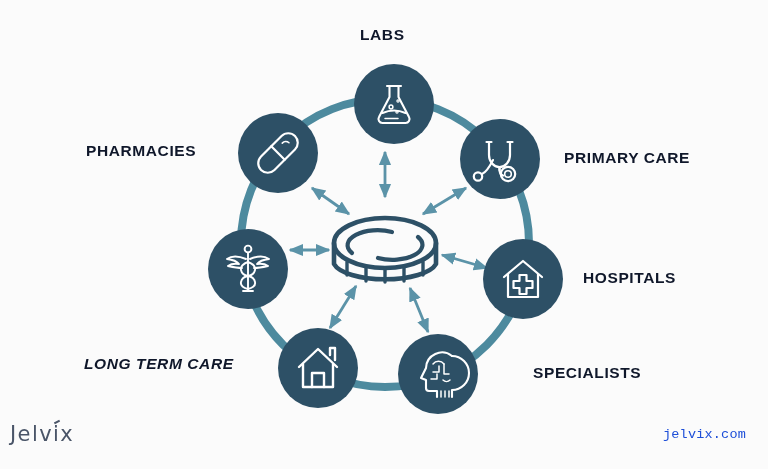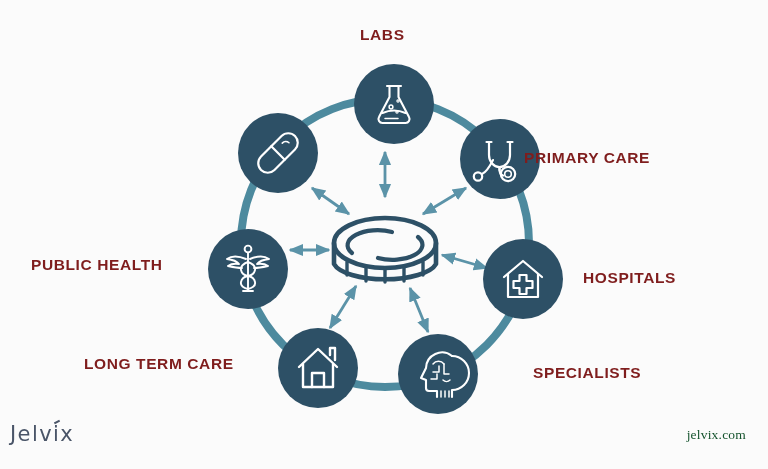--- a/index.html
+++ b/index.html
@@ -24,21 +24,21 @@
     width: 768px;
     height: 469px;
     display: block;
   }
   .node-label {
     position: absolute;
     font-family: "Liberation Sans", sans-serif;
     font-weight: bold;
     font-size: 15.5px;
     letter-spacing: 0.6px;
-    color: #7f1d1d;
+    color: #0f172a;
     white-space: nowrap;
     line-height: 1;
   }
   .footer-logo {
     position: absolute;
     left: 10px;
     top: 424px;
     font-family: "DejaVu Sans", sans-serif;
     font-size: 21px;
     letter-spacing: 1.4px;
@@ -56,23 +56,23 @@
     top: -1px;
     width: 6px;
     height: 2px;
     background: #4a5568;
     transform: rotate(-28deg);
   }
   .footer-site {
     position: absolute;
     right: 22px;
     top: 428px;
-    font-family: Liberation Serif, serif;
+    font-family: Liberation Mono, monospace;
     font-size: 13.5px;
-    color: #14532d;
+    color: #1d4ed8;
     white-space: nowrap;
     letter-spacing: 0.2px;
     line-height: 1;
   }
 </style>
 </head>
 <body>
 
 <div id="canvas">
 
@@ -216,28 +216,28 @@
           <line x1="278" y1="143.5" x2="278" y2="162.5"></line>
           <path d="M288,149 A5,5 0 0 1 293,153.5" stroke-width="1.6"></path>
         </g>
       </g>
     </g>
 
   </svg>
 
   <div class="node-label" style="left:360px; top:27px;">LABS</div>
 
-  <div class="node-label" style="left:524px; top:150px;">PRIMARY CARE</div>
+  <div class="node-label" style="left:564px; top:150px;">PRIMARY CARE</div>
 
   <div class="node-label" style="left:583px; top:270px;">HOSPITALS</div>
 
   <div class="node-label" style="left:498px; top:365px;margin-left:35px;">SPECIALISTS</div>
 
-  <div class="node-label" style="left:84px; top:356px;">LONG TERM CARE</div>
-
-  <div class="node-label" style="left:31px; top:257px;">PUBLIC HEALTH</div>
-
+  <div class="node-label" style="left:84px; top:356px;font-style:italic;">LONG TERM CARE</div>
+
+
+  <div class="node-label" style="left:86px; top:143px;">PHARMACIES</div>
 
   <div class="footer-logo"><span>Jelv</span><span class="accent">i</span><span>x</span></div>
 
   <div class="footer-site">jelvix.com</div>
 
 </div>
 
 </body></html>

